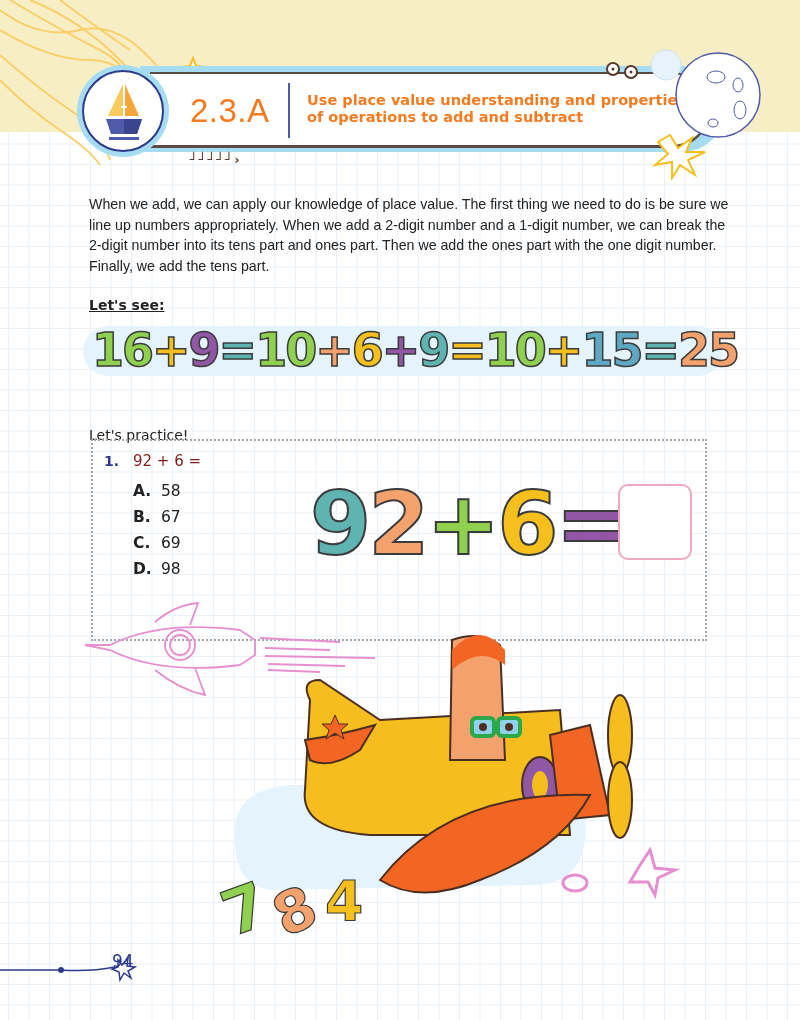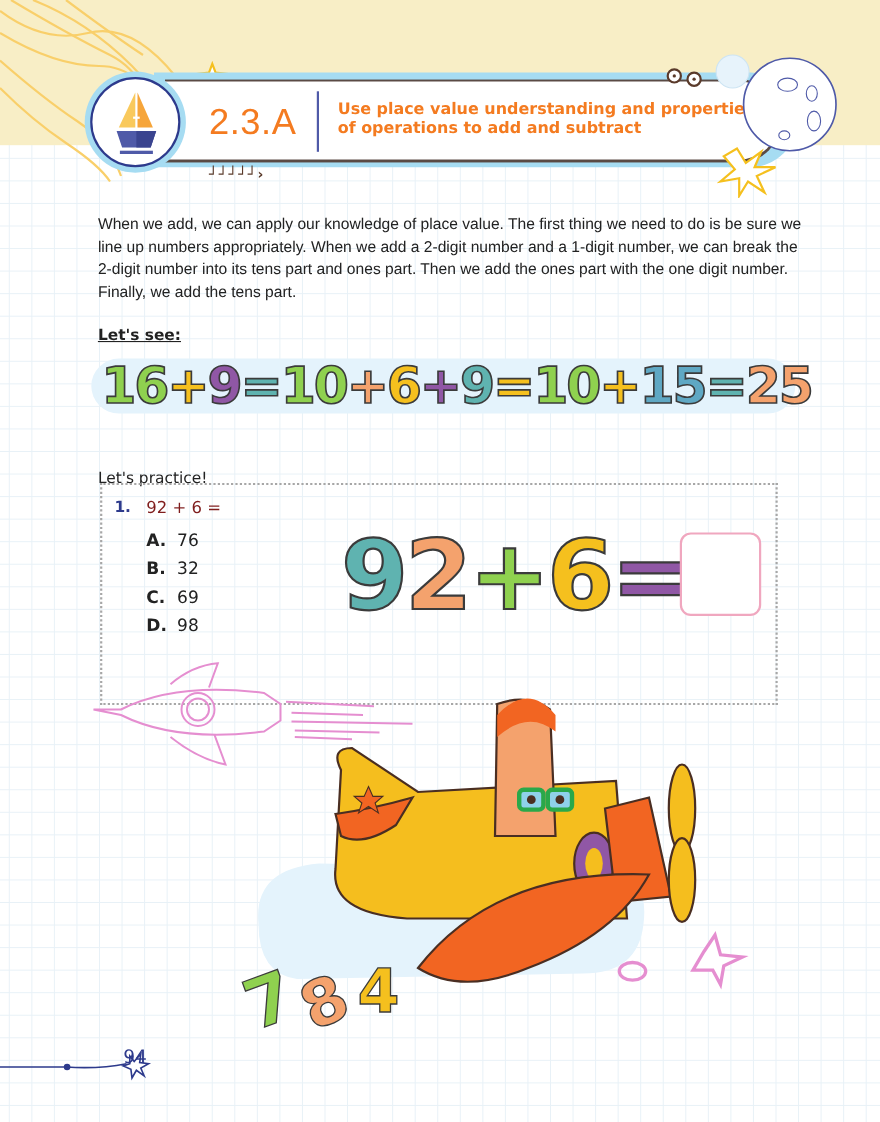--- a/index.html
+++ b/index.html
@@ -131,24 +131,24 @@
   <span style="color:#f4a26d">25</span>
 </div>
 
 <div class="practice">Let's practice!</div>
 
 <div class="qbox"></div>
 <div class="q-num">1.</div>
 <div class="q-text">92 + 6 =</div>
 
 <div class="opt" style="top:482px">
-  <span class="l">A.</span><span>76</span>
+  <span class="l">A.</span><span>58</span>
 </div>
 <div class="opt" style="top:508px">
-  <span class="l">B.</span><span>32</span>
+  <span class="l">B.</span><span>67</span>
 </div>
 <div class="opt" style="top:534px">
   <span class="l">C.</span><span>69</span>
 </div>
 <div class="opt" style="top:560px">
   <span class="l">D.</span><span>98</span>
 </div>
 
 <div class="big-eq">
   <span style="color:#5fb3b0">9</span>

